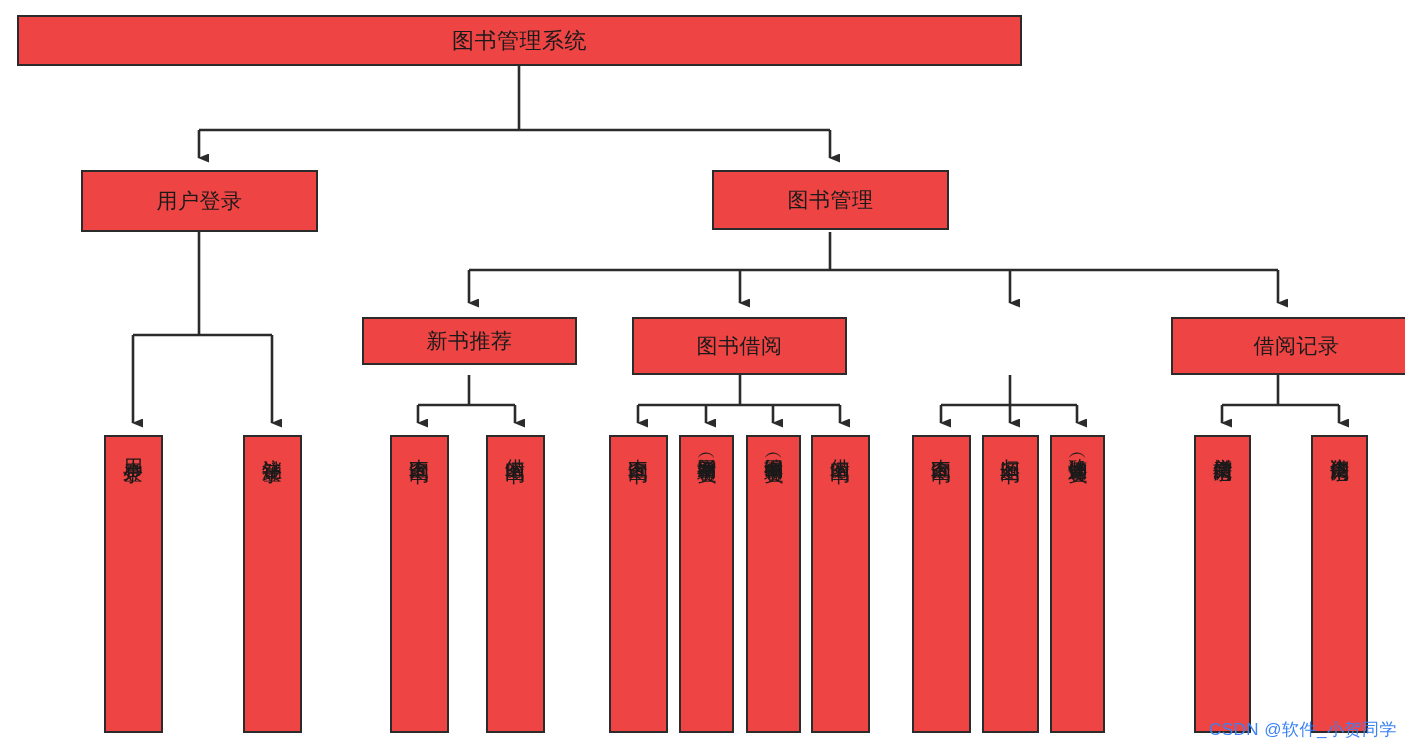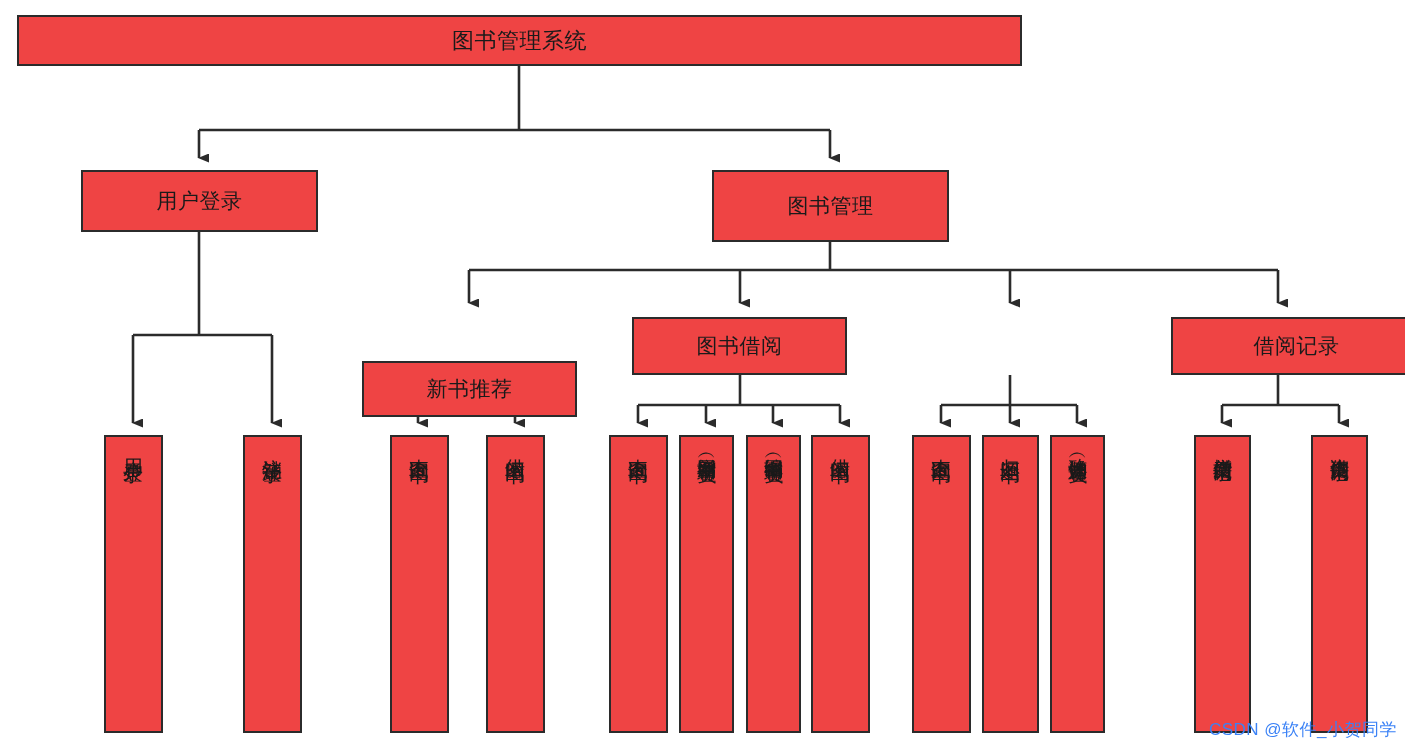--- a/index.html
+++ b/index.html
@@ -134,25 +134,25 @@
     </g>
   </svg>
 
   <div class="node h root" style="left:17px; top:15px; width:1005px; height:51px;">
     <span class="label">图书管理系统</span>
   </div>
 
   <div class="node h" style="left:81px; top:170px; width:237px; height:62px;">
     <span class="label">用户登录</span>
   </div>
-  <div class="node h" style="left:712px; top:170px; width:237px; height:72px;font-family:Liberation Serif, serif;">
+  <div class="node h" style="left:712px; top:170px; width:237px; height:60px;font-family:Liberation Serif, serif;">
     <span class="label">图书管理</span>
   </div>
 
-  <div class="node h" style="left:362px; top:317px; width:215px; height:56px;margin-top:44px;">
+  <div class="node h" style="left:362px; top:317px; width:215px; height:48px;">
     <span class="label">新书推荐</span>
   </div>
   <div class="node h" style="left:632px; top:317px; width:215px; height:58px;">
     <span class="label">图书借阅</span>
   </div>
   <div class="node h" style="left:1171px; top:317px; width:251px; height:58px;">
     <span class="label">借阅记录</span>
   </div>
 
   <div class="node v" style="left:104px; top:435px; width:59px; height:298px;">

